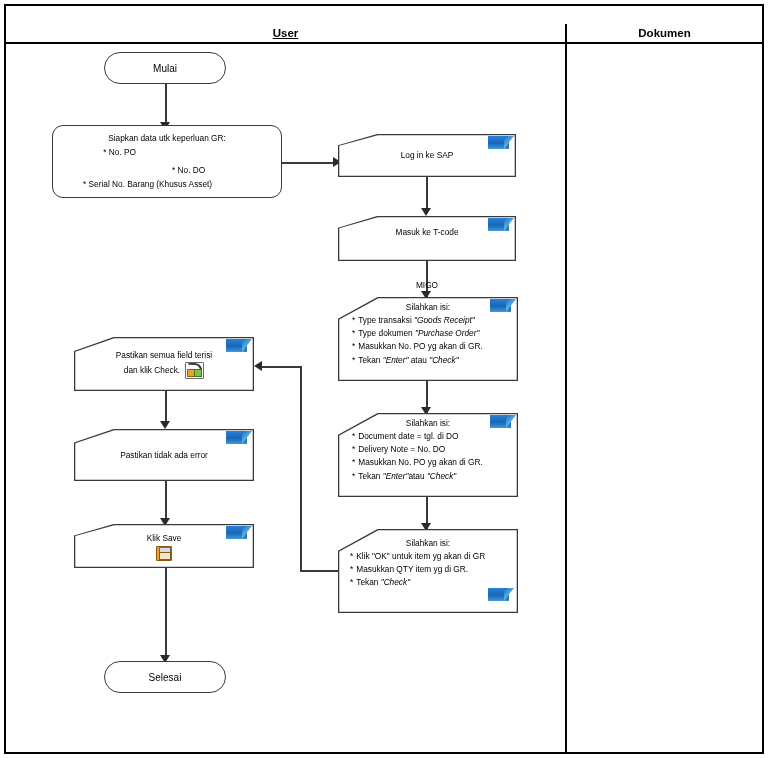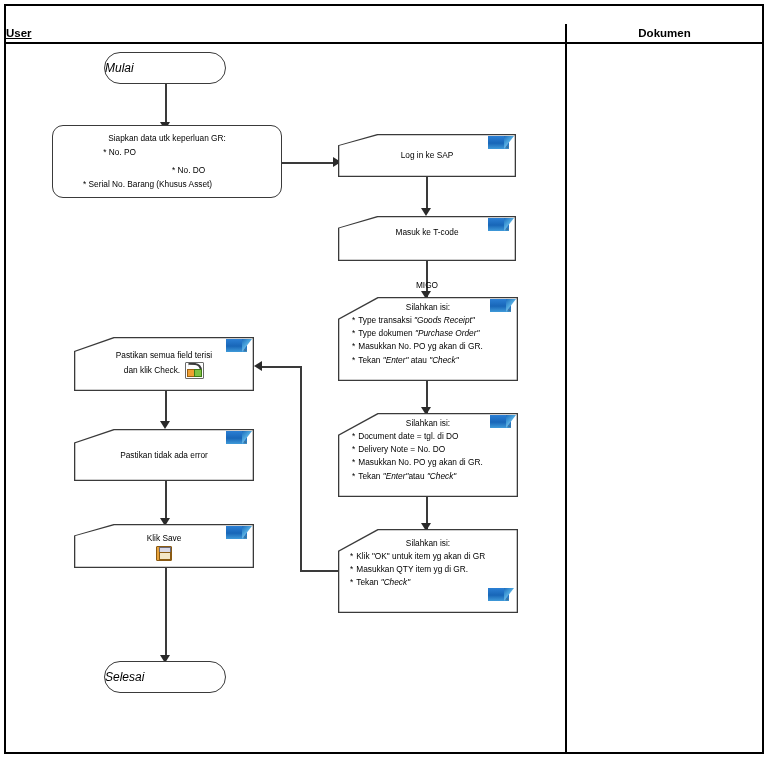--- a/index.html
+++ b/index.html
@@ -59,21 +59,21 @@
     box-sizing: border-box;
     border-left: 2px solid #000;
     border-right: 2px solid #000;
     border-bottom: 2px solid #000;
     display: flex;
   }
   .hdr-user {
     width: 561px;
     box-sizing: border-box;
     border-right: 2px solid #000;
-    display: flex; align-items: center; justify-content: flex-start; text-decoration: underline;
+    display: flex; align-items: center; justify-content: center; text-decoration: underline;
   }
   .hdr-dok {
     flex: 1;
     display: flex; align-items: center; justify-content: center;
   }
   .hdr-row .t {
     font-size: 11.5px;
     font-weight: bold;
     color: #000;
   }
@@ -103,23 +103,22 @@
     color: #000;
     white-space: pre-line;
   }
 
   
   .term {
     border: 1.3px solid #3a3a3a;
     border-radius: 999px;
     display: flex;
     align-items: center;
-    justify-content: flex-start;
-    font-size: 12px;
-    font-style: italic;
+    justify-content: center;
+    font-size: 10px;
   }
 
   
   .rounded {
     border: 1.3px solid #3a3a3a;
     border-radius: 11px;
     display: flex;
     align-items: center;
     justify-content: center;
     padding: 4px 8px;

